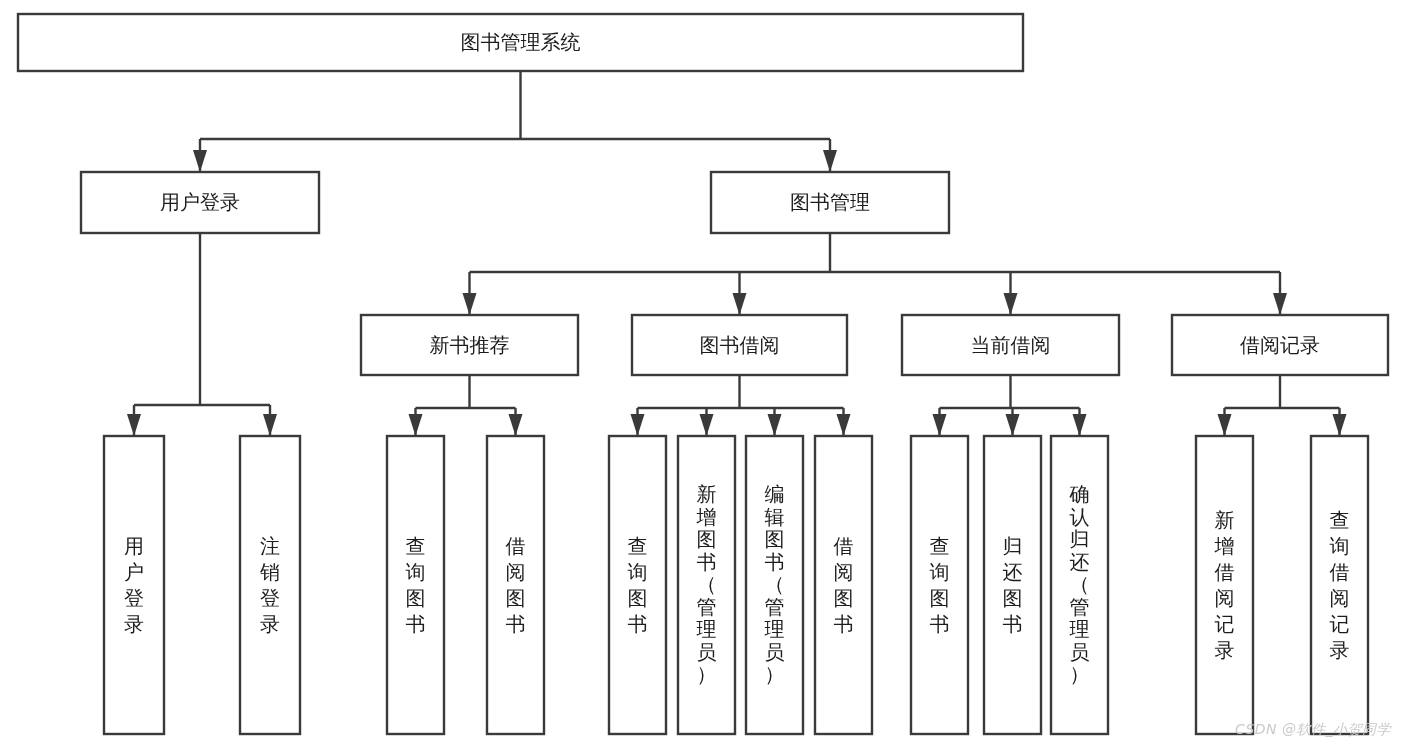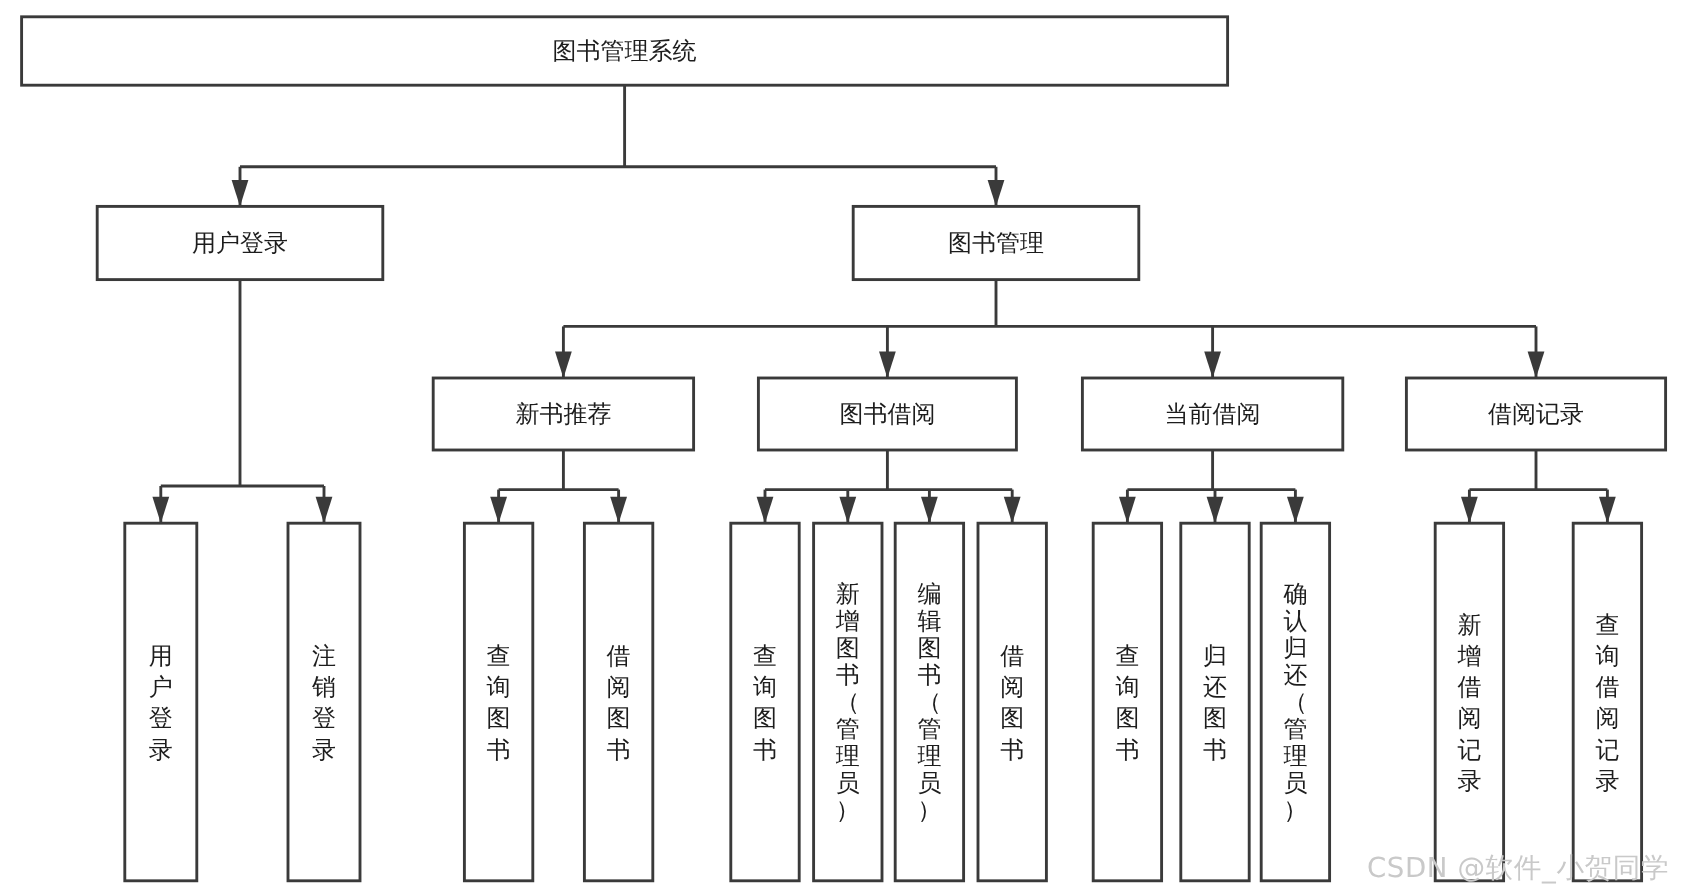--- a/index.html
+++ b/index.html
@@ -53,25 +53,26 @@
   }
   .arrow-head {
     fill: #3a3a3a;
     stroke: none;
   }
   .watermark-text {
     position: absolute;
     right: 14px;
     bottom: 8px;
     font-family: "DejaVu Sans", "Liberation Sans", sans-serif;
-    font-size: 23px;
+    font-size: 14px;
     color: #c9c9c9;
     white-space: nowrap;
     letter-spacing: 0.5px;
     pointer-events: none;
+    font-style: italic;
   }
 </style>
 </head>
 <body>
 
 <div id="diagram-root">
   <svg class="diagram-canvas" id="diagram-svg" viewBox="0 0 1405 747">
       <g>
         <rect x="18" y="14" width="1005" height="57" class="node-box"></rect>
         <text x="520.5" y="43.5" class="node-label-h">图书管理系统</text>

